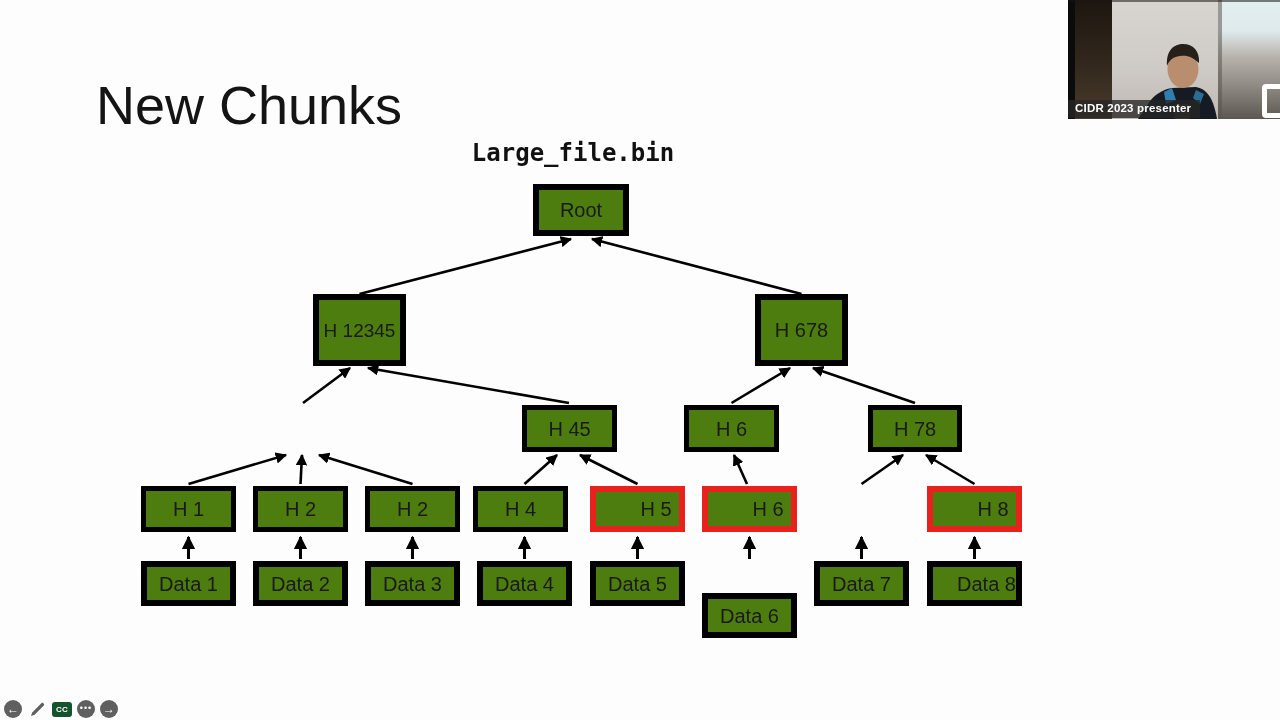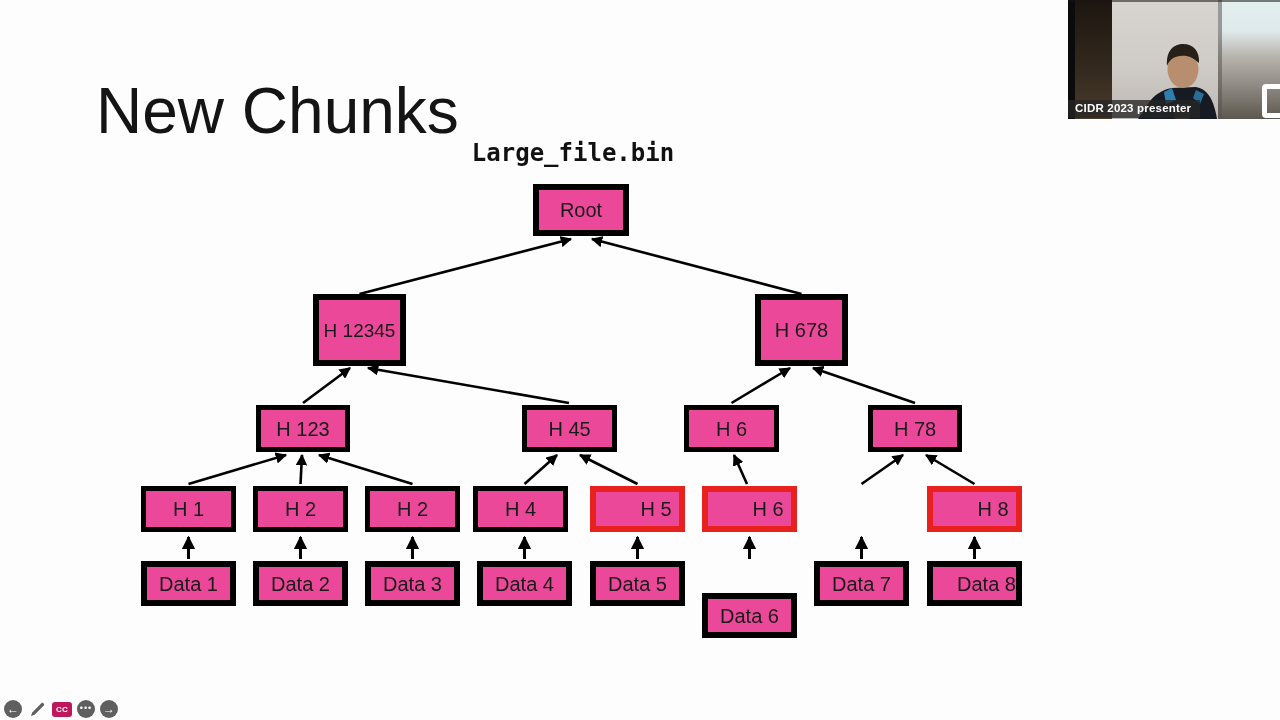--- a/index.html
+++ b/index.html
@@ -3,30 +3,30 @@
 <meta charset="utf-8">
 <style>
   * { margin:0; padding:0; box-sizing:border-box; }
   html,body { width:1280px; height:720px; overflow:hidden; }
   body { font-family:"Liberation Sans", sans-serif; background:#ffffff; position:relative; }
 
   .canvas { position:absolute; inset:0; background:#fdfdfd; }
 
   .slide-title {
     position:absolute; left:96px; top:74px;
-    font-size:64px; font-weight:400; color:#141414; letter-spacing:0px;
+    font-size:54px; font-weight:400; color:#141414; letter-spacing:0px;
   }
   .file-label {
     position:absolute; left:448px; top:139px; width:250px; text-align:center;
     font-family:"DejaVu Sans Mono", monospace; font-weight:bold;
     font-size:24px; color:#111;
   }
 
   .node {
-    position:absolute; background:#ec4899; border:5px solid #000;
+    position:absolute; background:#4d7c0f; border:5px solid #000;
     display:flex; align-items:center; justify-content:center;
     font-size:20px; color:#1a1a1a; text-align:center; line-height:1;
   }
   .node-root   { left:533px; top:184px; width:96px;  height:52px; border-width:6px; }
   .node-l1a    { left:313px; top:294px; width:93px;  height:72px; border-width:6px; font-size:19px; }
   .node-l1b    { left:755px; top:294px; width:93px;  height:72px; border-width:6px; }
   .node-l2     { top:405px; height:47px; width:94px; }
   .node-leaf   { top:486px; height:46px; width:95px; }
   .node-data   { top:561px; height:45px; width:95px; border-width:6px; }
   .node-highlight { border-width:6px; border-color:#e8201e;padding-left:37px; }
@@ -56,21 +56,21 @@
 
   
   .controls { position:absolute; left:4px; top:699px; height:20px; display:flex; align-items:center; gap:5px; }
   .ctl-circle {
     width:18px; height:18px; border-radius:50%; background:#5f5f5f;
     display:flex; align-items:center; justify-content:center;
     color:#fff; font-size:12px; line-height:1; cursor:pointer;
   }
   .ctl-plain { width:20px; height:20px; display:flex; align-items:center; justify-content:center; cursor:pointer; }
   .ctl-cc {
-    width:20px; height:15px; border-radius:3px; background:#be185d;
+    width:20px; height:15px; border-radius:3px; background:#14532d;
     display:flex; align-items:center; justify-content:center;
     color:#fff; font-size:8px; font-weight:bold; letter-spacing:.3px; cursor:pointer;
   }
   .ctl-dots { font-size:9px; letter-spacing:1px; margin-top:-1px; }
 </style>
 </head>
 <body>
 
 <div class="canvas">
 
@@ -105,21 +105,20 @@
     <line class="edge-v" x1="749.5" y1="559" x2="749.5" y2="537" marker-end="url(#ah)"></line>
     <line class="edge-v" x1="861.5" y1="559" x2="861.5" y2="537" marker-end="url(#ah)"></line>
     <line class="edge-v" x1="974.5" y1="559" x2="974.5" y2="537" marker-end="url(#ah)"></line>
   </svg>
 
   <div class="node node-root">Root</div>
 
   <div class="node node-l1a">H 12345</div>
   <div class="node node-l1b">H 678</div>
 
-  <div class="node node-l2" style="left:256px;">H 123</div>
   <div class="node node-l2" style="left:522px; width:95px;">H 45</div>
   <div class="node node-l2" style="left:684px; width:95px;">H 6</div>
   <div class="node node-l2" style="left:868px;">H 78</div>
 
   <div class="node node-leaf" style="left:141px;">H 1</div>
   <div class="node node-leaf" style="left:253px;">H 2</div>
   <div class="node node-leaf" style="left:365px;">H 2</div>
   <div class="node node-leaf" style="left:473px;">H 4</div>
   <div class="node node-leaf node-highlight" style="left: 590px; border-color: rgb(232, 32, 30);">H 5</div>
   <div class="node node-leaf node-highlight" style="left: 702px; border-color: rgb(232, 32, 30);">H 6</div>

